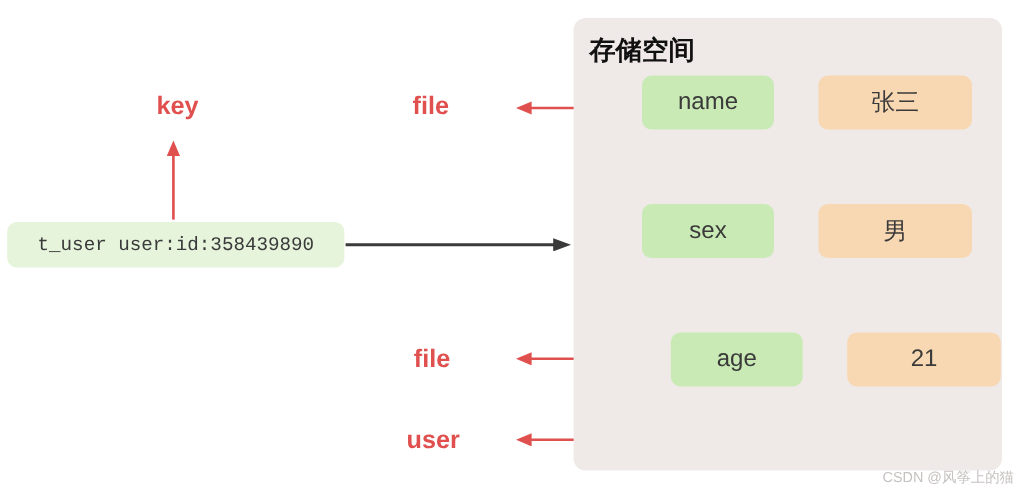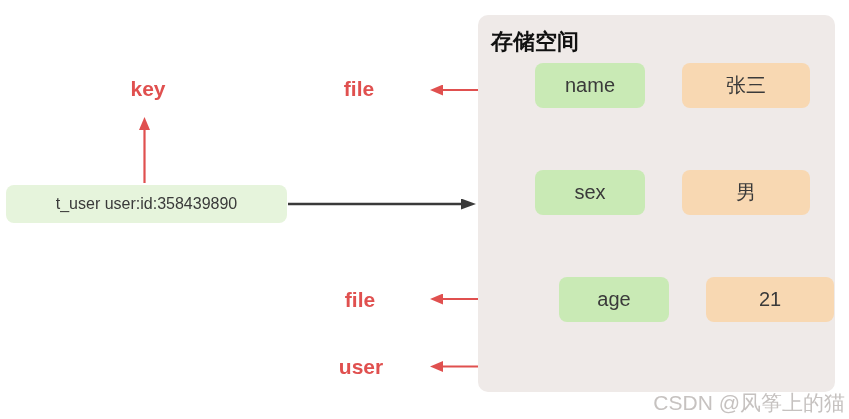--- a/index.html
+++ b/index.html
@@ -25,21 +25,21 @@
   .lbl-key{left:118px;top:76px;width:60px;}
   .lbl-hash{left:327px;top:76px;width:64px;}
   .lbl-file{left:332px;top:287px;width:56px;}
   .lbl-value{left:329px;top:354px;width:64px;}
 
   .key-box{
     position:absolute;left:6px;top:185px;width:281px;height:38px;
     background:var(--key-box-bg,#e6f4dc);
     border-radius:8px;
     display:flex;align-items:center;justify-content:center;
-    font-size:16px;color:var(--box-text,#3a3a3a);
+    font-size:16px;color:var(--box-text,#3a3a3a);font-family:Liberation Mono, monospace;
   }
 
   .panel{
     position:absolute;left:478px;top:15px;width:357px;height:377px;
     background:var(--panel-bg,#efeae8);
     border-radius:10px;
   }
   .panel-title{
     position:absolute;left:13px;top:12px;
     font-size:22px;font-weight:bold;color:#111111;
@@ -51,22 +51,22 @@
     display:flex;align-items:center;justify-content:center;
     font-size:20px;color:var(--box-text,#3a3a3a);
   }
   .cell.field{left:57px;background:var(--field-box-bg,#c9eab5);}
   .cell.value{left:204px;width:128px;background:var(--value-box-bg,#f8d8b2);}
   .r0{top:48px;}
   .r1{top:155px;}
   .r2{top:262px;margin-left:24px;}
 
   .watermark{
-    position:absolute;right:4px;bottom:2px;
-    font-size:21px;color:var(--watermark,#c6c2c0);
+    position:absolute;right:4px;bottom:12px;
+    font-size:12px;color:var(--watermark,#c6c2c0);
   }
 </style>
 </head>
 <body>
 
 <div class="canvas">
 
   <svg class="arrows" viewBox="0 0 849 419">
     <defs>
       <marker id="mr" markerUnits="userSpaceOnUse" markerWidth="13" markerHeight="11" refX="2" refY="5.5" orient="auto">

